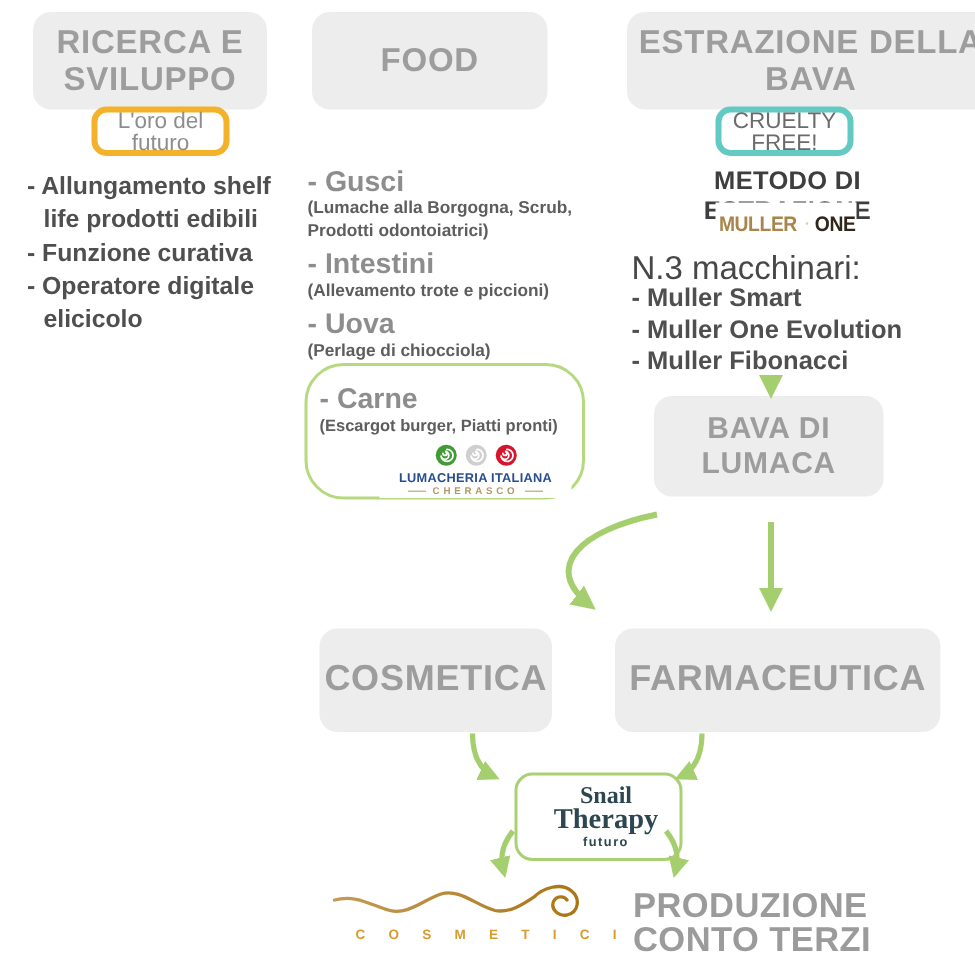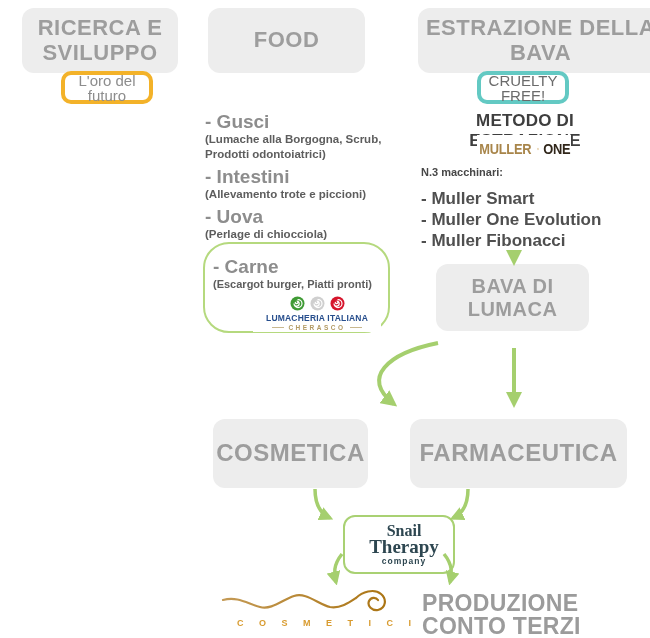--- a/index.html
+++ b/index.html
@@ -39,21 +39,21 @@
   .luma-snails{display:flex;justify-content:center;gap:5px;margin-bottom:2px;}
   .luma-name{color:#274e8d;font-weight:800;font-size:8.5px;letter-spacing:.2px;line-height:10px;}
   .luma-city{color:#b39a63;font-weight:600;font-size:6.5px;letter-spacing:2.5px;line-height:9px;
     display:flex;align-items:center;justify-content:center;gap:4px;}
   .luma-city::before,.luma-city::after{content:"";display:block;width:12px;height:1px;background:#c9b88f;}
   
   .method-title{position:absolute;text-align:center;color:#3e3e3e;font-weight:800;font-size:17px;letter-spacing:.2px;}
   .muller{position:absolute;background:#ffffff;display:flex;align-items:center;justify-content:center;gap:3px;}
   .muller .m-left{color:#a8854a;font-weight:800;font-size:14px;letter-spacing:-.3px;transform:scaleX(.92);}
   .muller .m-right{color:#30261a;font-weight:800;font-size:14px;letter-spacing:-.3px;transform:scaleX(.92);}
-  .machines-title{position:absolute;color:#474747;font-weight:700;font-size:11px;}
+  .machines-title{position:absolute;color:#474747;font-weight:400;font-size:22px;}
   .machines{position:absolute;color:#4f4f4f;font-weight:600;font-size:17px;line-height:21px;}
   
   .snailbox{
     position:absolute;border:2px solid #a9d173;border-radius:12px;background:#ffffff;
     display:flex;flex-direction:column;align-items:center;justify-content:center;
     font-family:"Liberation Serif",serif;color:#2d4650;text-align:center;
   }
   .st1{font-size:16px;font-weight:700;line-height:15px;}
   .st2{font-size:19px;font-weight:700;line-height:18px;}
   .st3{font-size:8.5px;font-weight:700;letter-spacing:1px;line-height:10px;font-family:"Liberation Sans",sans-serif;}
@@ -77,20 +77,25 @@
     <span>ESTRAZIONE DELLA BAVA</span>
   </div>
 
   <div class="badge yellow" style="left:61px;top:71px;width:84px;height:25px;">
     <span>L'oro del futuro</span>
   </div>
   <div class="badge teal" style="left:477px;top:71px;width:84px;height:25px;">
     <span>CRUELTY FREE!</span>
   </div>
 
+  <div class="plainlist" style="left:18px;top:114px;width:182px;">
+    <div class="li">- Allungamento shelf life prodotti edibili</div>
+    <div class="li">- Funzione curativa</div>
+    <div class="li">- Operatore digitale elicicolo</div>
+  </div>
 
   <div class="foodlist" style="left:205px;top:111px;width:182px;">
     <div class="food-label">- Gusci</div>
     <div class="food-sub">(Lumache alla Borgogna, Scrub, Prodotti odontoiatrici)</div>
     <div class="food-label">- Intestini</div>
     <div class="food-sub">(Allevamento trote e piccioni)</div>
     <div class="food-label">- Uova</div>
     <div class="food-sub">(Perlage di chiocciola)</div>
   </div>
 
@@ -142,21 +147,21 @@
   <div class="gbox" style="left:213px;top:419px;width:155px;height:69px;font-size:24px;">
     <span>COSMETICA</span>
   </div>
   <div class="gbox" style="left:410px;top:419px;width:217px;height:69px;font-size:24px;">
     <span>FARMACEUTICA</span>
   </div>
 
   <div class="snailbox" style="left:343px;top:515px;width:98px;height:55px;padding-left:10px;">
     <div class="st1">Snail</div>
     <div class="st2">Therapy</div>
-    <div class="st3">company</div>
+    <div class="st3">futuro</div>
   </div>
 
   <div class="cosmetici" style="left:237px;top:618px;">C O S M E T I C I</div>
 
   <div class="produzione" style="left:422px;top:592px;width:212px;">PRODUZIONE CONTO TERZI</div>
 
   <svg class="overlay" width="650" height="638" viewBox="0 0 650 638">
     <defs>
       <marker id="ah" orient="auto" markerWidth="4" markerHeight="4" refX="3" refY="2">
         <path d="M0 0 L4 2 L0 4 Z" fill="#a5cf6e"></path>

